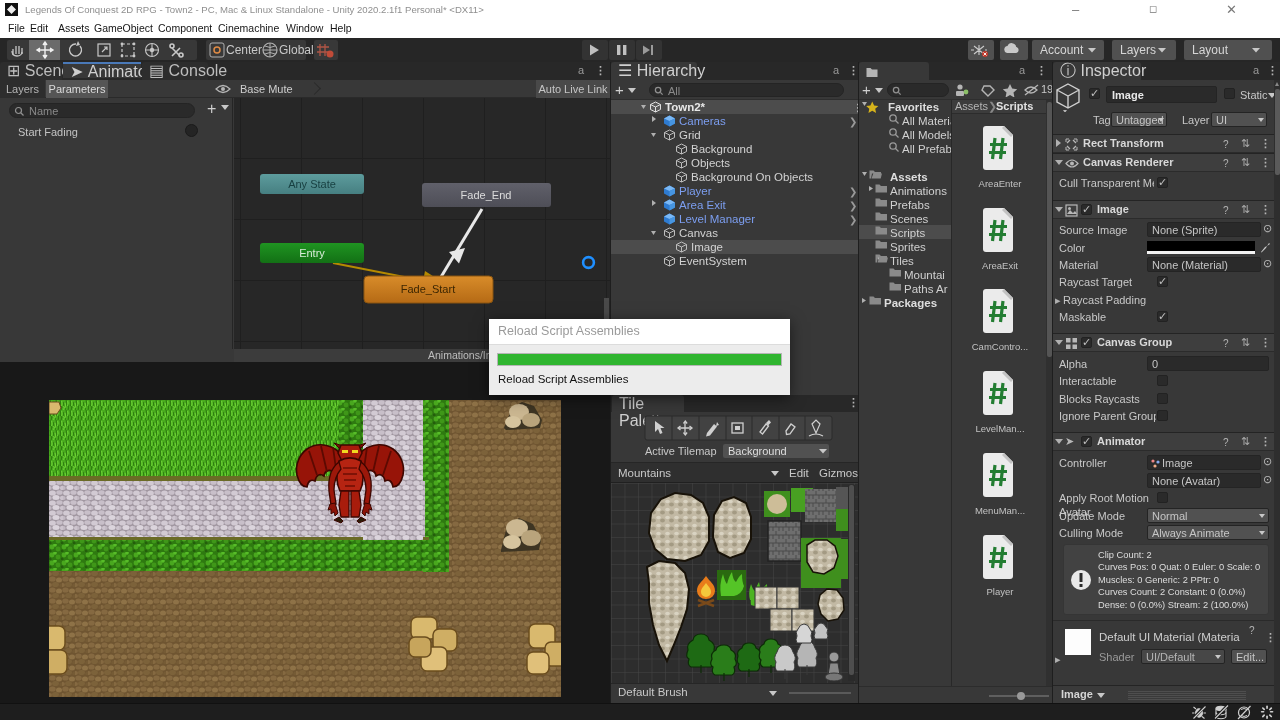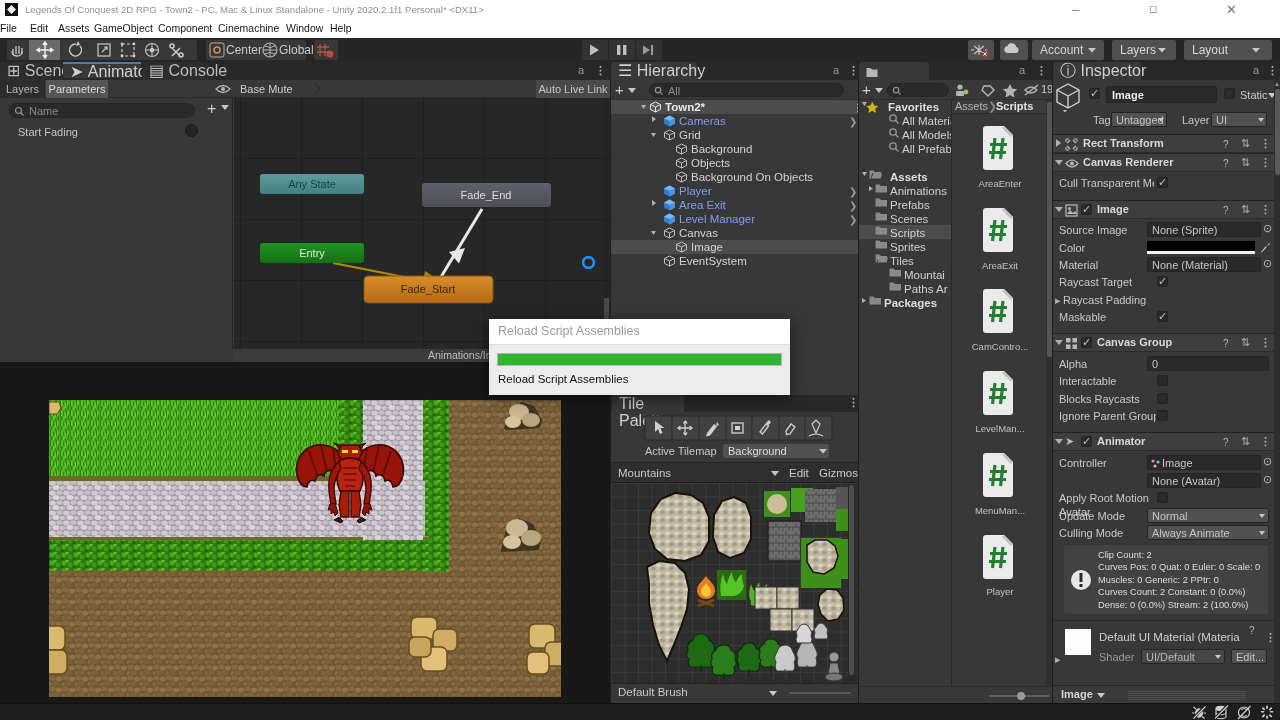--- a/index.html
+++ b/index.html
@@ -40,21 +40,21 @@
       <svg class="abs" style="left:7px;top:5px;" width="9" height="9" viewBox="0 0 9 9">
         <path d="M4.5 0 L9 4.5 L4.5 9 L0 4.5 Z M2 4.5 L4.5 2 L7 4.5 L4.5 7 Z" fill="#eee"></path>
       </svg>
     <div class="ttext abs">Legends Of Conquest 2D RPG - Town2 - PC, Mac &amp; Linux Standalone - Unity 2020.2.1f1 Personal* &lt;DX11&gt;</div>
     <div class="wbtn abs" style="left:1072px;top:2px;">–</div>
     <div class="wbtn abs" style="left:1149px;top:3px;font-size:10px;">◻</div>
     <div class="wbtn abs" style="left:1226px;top:2px;">✕</div>
   </div>
 
   <div id="menubar" class="abs">
-    <span style="left:0;">File</span>
+    <span style="left:8px;">File</span>
     <span style="left:30px;">Edit</span>
     <span style="left:58px;">Assets</span>
     <span style="left:94px;">GameObject</span>
     <span style="left:158px;">Component</span>
     <span style="left:218px;">Cinemachine</span>
     <span style="left:286px;">Window</span>
     <span style="left:330px;">Help</span>
   </div>
 
   <div id="toolbar" class="abs">

